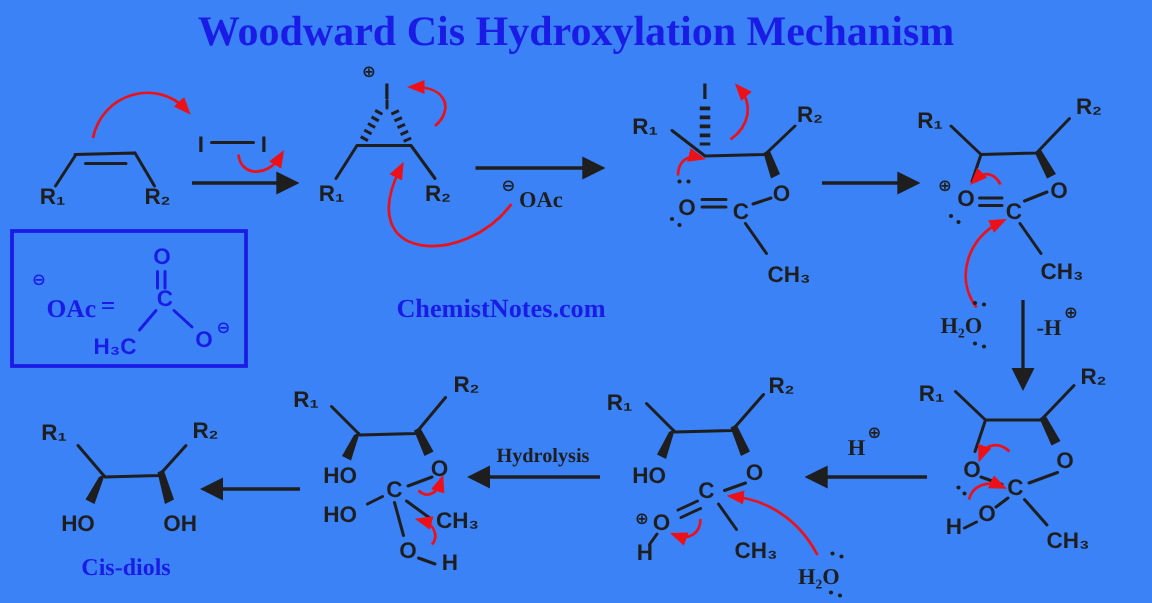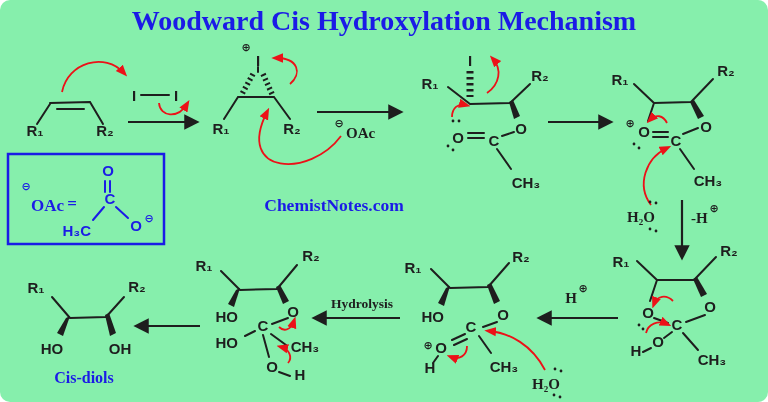--- a/index.html
+++ b/index.html
@@ -1,16 +1,16 @@
 <!DOCTYPE html>
 <html><head>
 <meta charset="utf-8">
 <style>
   html,body{margin:0;padding:0;background:#ffffff;}
-  .stage{position:relative;width:768px;height:402px;background:#86efac;overflow:hidden;border-radius:10px;}
+  .stage{position:relative;width:768px;height:402px;background:#3b82f6;overflow:hidden;}
   svg{display:block;}
   text{font-family:"Liberation Sans","DejaVu Sans",sans-serif;font-weight:bold;fill:#1e1e1e;}
   .atom{font-size:15px;}
   .chg{font-size:11px;}
   .srf{font-family:"Liberation Serif","DejaVu Serif",serif;font-size:15px;}
   .srf-sm{font-family:"Liberation Serif","DejaVu Serif",serif;font-size:13.5px;}
   .blue{fill:#1b1be6;}
   .title{font-family:"Liberation Serif","DejaVu Serif",serif;font-size:28px;fill:#1b1be6;}
   .wm{font-family:"Liberation Serif","DejaVu Serif",serif;font-size:17.5px;fill:#1b1be6;}
   .cis{font-family:"Liberation Serif","DejaVu Serif",serif;font-size:16px;fill:#1b1be6;}

